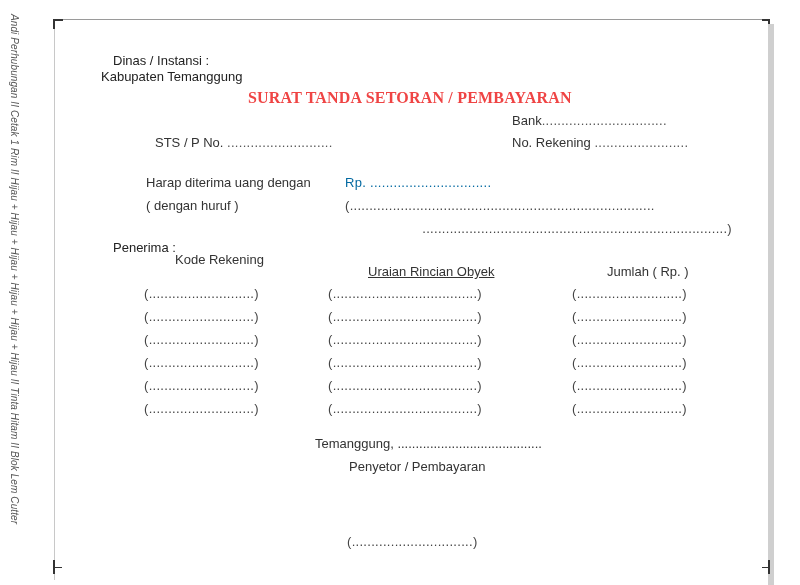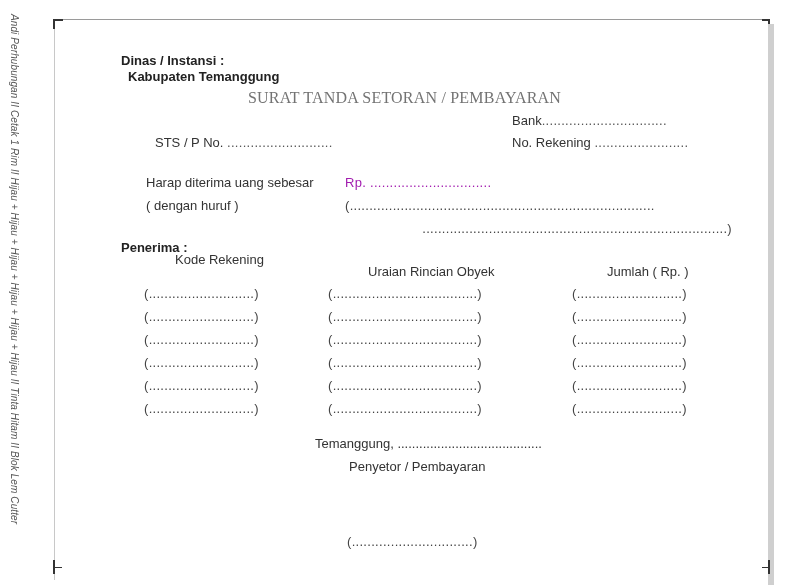--- a/index.html
+++ b/index.html
@@ -14,22 +14,22 @@
   .frame-left { position:absolute; left:54px; top:20px; width:1px; height:560px; background:#c8c8c8; }
   .corner-tr { position:absolute; left:762px; top:19px; width:6px; height:6px;
     border-right:2px solid #333; border-top:2px solid #333; }
   .shadow-right { position:absolute; left:768px; top:24px; width:6px; height:561px; background:#cfcfcf; }
   .tick-bl { position:absolute; left:54px; top:567px; width:8px; height:1px; background:#333; }
   .tick-bl-v { position:absolute; left:53px; top:560px; width:2px; height:14px; background:#333; }
   .tick-br { position:absolute; left:762px; top:567px; width:7px; height:1px; background:#333; }
   .tick-br-v { position:absolute; left:768px; top:560px; width:2px; height:14px; background:#333; }
 
   .t { position:absolute; white-space:nowrap; font-size:13px; color:#333; }
-  .bold { font-weight:bold; color:#222;margin-left:8px; }
-  .title { font-family:"Liberation Serif", serif; font-weight:normal; font-size:16px; color:#737373; letter-spacing:0.2px; }
+  .bold { font-weight:normal; color:#222; }
+  .title { font-family:"Liberation Serif", serif; font-weight:bold; font-size:16px; color:#ef4444; letter-spacing:0.2px; }
   .dots { color:#555; letter-spacing:0.3px; }
   .fill { position:absolute; white-space:nowrap; font-size:13px; color:#444; overflow:hidden; }
 </style>
 </head>
 <body>
 
 <div class="side-note">Andi Perhubungan II Cetak 1 Rim II Hijau + Hijau + Hijau + Hijau + Hijau + Hijau II Tinta Hitam II Blok Lem Cutter</div>
 
 <div class="frame-top"></div>
 <div class="frame-left"></div>
@@ -37,44 +37,44 @@
 <div class="corner-tr"></div>
 <div class="shadow-right"></div>
 <div class="tick-bl-v"></div>
 <div class="tick-bl"></div>
 <div class="tick-br-v"></div>
 <div class="tick-br"></div>
 
 <div>
 
   <div class="t bold" style="left:113px; top:53px;">Dinas / Instansi :</div>
-  <div class="t bold" style="left:120px; top:69px;">Kabupaten Temanggung</div>
+  <div class="t bold" style="left:101px; top:69px;">Kabupaten Temanggung</div>
   <div class="t title" style="left:248px; top:89px;">SURAT TANDA SETORAN / PEMBAYARAN</div>
 
   <div class="t" style="left:512px; top:113px;">
     <span>Bank</span><span class="dots">................................</span>
   </div>
   <div class="t" style="left:146px; top:135px;margin-left:9px;">
     <span>STS / P No.</span>
     <span class="dots">...........................</span>
   </div>
   <div class="t" style="left:512px; top:135px;text-align:right;">
     <span>No. Rekening</span>
     <span class="dots">........................</span>
   </div>
 
-  <div class="t" style="left:146px; top:175px;">Harap diterima uang sebesar</div>
-  <div class="t dots" style="left:345px; top:175px; color:#a21caf;">Rp. ...............................</div>
+  <div class="t" style="left:146px; top:175px;">Harap diterima uang dengan</div>
+  <div class="t dots" style="left:345px; top:175px; color:#0369a1;">Rp. ...............................</div>
   <div class="t" style="left:146px; top:198px;">( dengan huruf )</div>
   <div class="fill dots" style="left:345px; top:198px; width:386px;">(..............................................................................</div>
   <div class="fill dots" style="left:350px; top:221px; width:382px; text-align:right; direction:rtl;"><span style="direction:ltr; unicode-bidi:bidi-override;">..............................................................................)</span></div>
 
   <div class="t bold" style="left:113px; top:240px;">Penerima :</div>
   <div class="t" style="left:175px; top:252px;">Kode Rekening</div>
-  <div class="t" style="left:368px; top:264px;">Uraian Rincian Obyek</div>
+  <div class="t" style="left:368px; top:264px;text-decoration:underline;">Uraian Rincian Obyek</div>
   <div class="t" style="left:607px; top:264px;">Jumlah ( Rp. )</div>
 
   <div>
     <div>
       <div class="fill dots" style="left:144px; top:286px; width:158px;">(...........................)</div>
       <div class="fill dots" style="left:328px; top:286px; width:220px;">(.....................................)</div>
       <div class="fill dots" style="left:572px; top:286px; width:160px;">(...........................)</div>
     </div>
     <div>
       <div class="fill dots" style="left:144px; top:309px; width:158px;">(...........................)</div>

